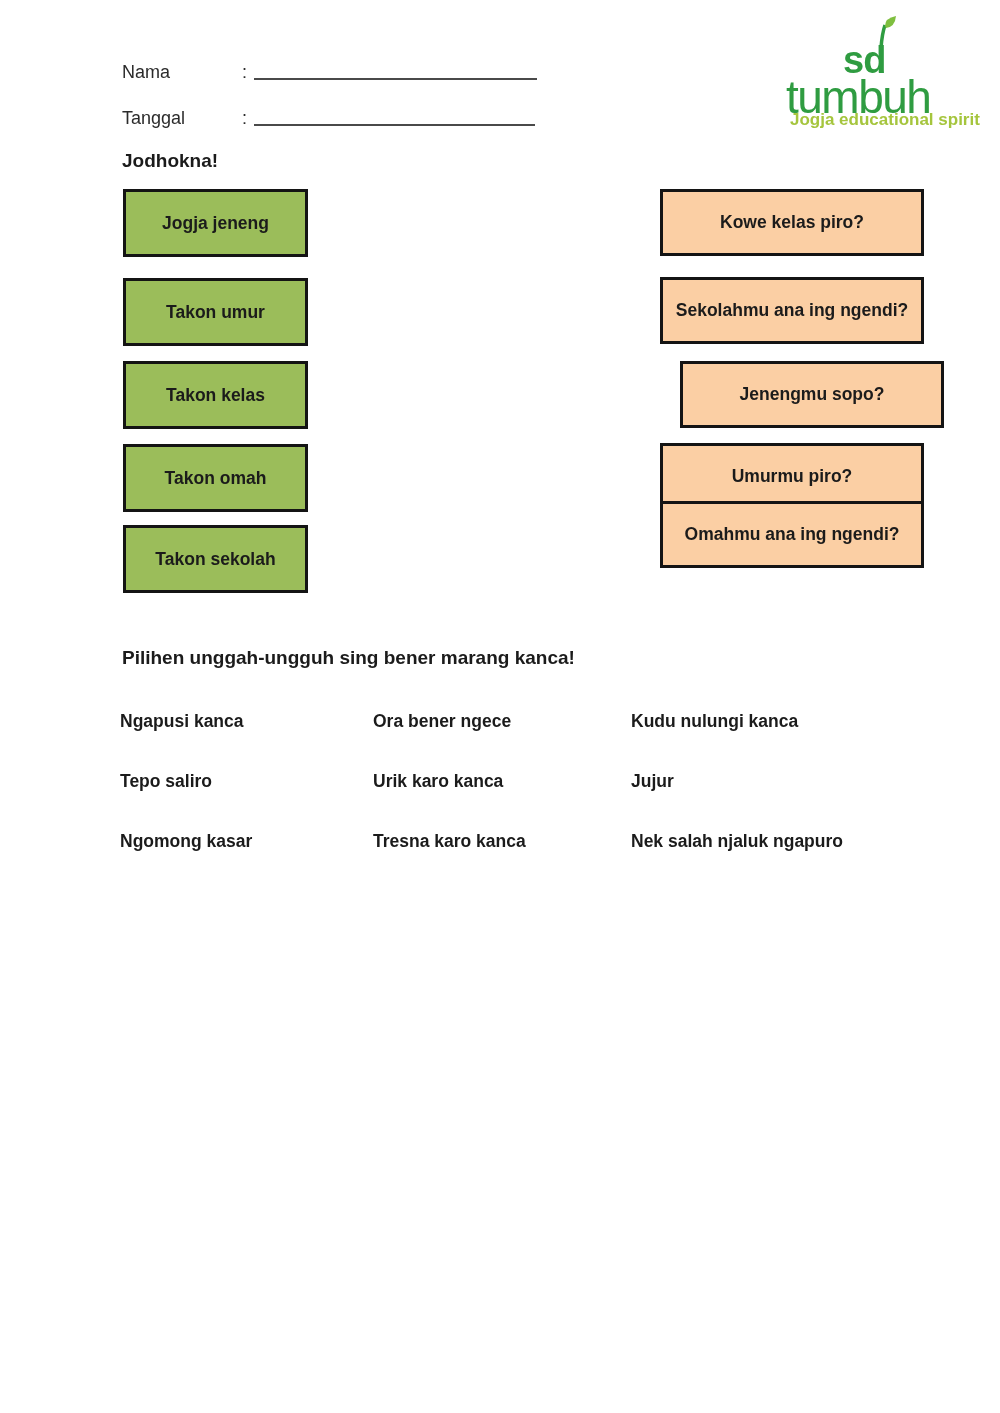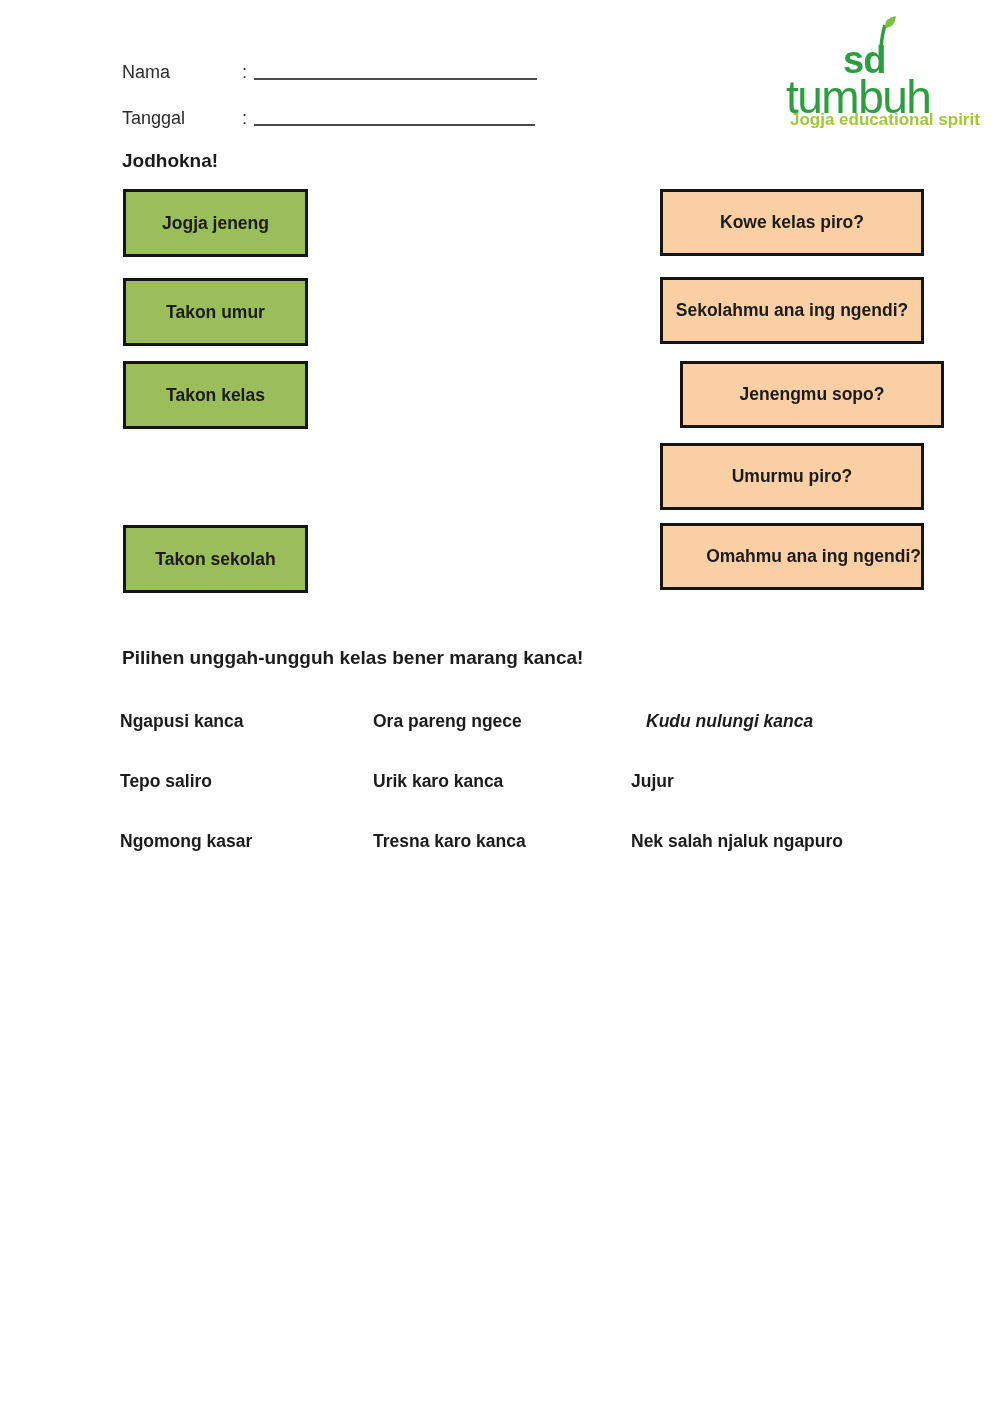--- a/index.html
+++ b/index.html
@@ -123,45 +123,48 @@
 
   <div class="abs match-box gbox" style="top:189px;">
     <span>Jogja jeneng</span>
   </div>
   <div class="abs match-box gbox" style="top:278px;">
     <span>Takon umur</span>
   </div>
   <div class="abs match-box gbox" style="top:361px;">
     <span>Takon kelas</span>
   </div>
+  <div class="abs match-box gbox" style="top:444px;">
+    <span>Takon omah</span>
+  </div>
   <div class="abs match-box gbox" style="top:525px;">
     <span>Takon sekolah</span>
   </div>
 
   <div class="abs match-box pbox" style="top:189px;">
     <span>Kowe kelas piro?</span>
   </div>
   <div class="abs match-box pbox" style="top:277px;">
     <span>Sekolahmu ana ing ngendi?</span>
   </div>
   <div class="abs match-box pbox" style="top:361px;margin-left:20px;">
     <span>Jenengmu sopo?</span>
   </div>
   <div class="abs match-box pbox" style="top:443px;">
     <span>Umurmu piro?</span>
   </div>
-  <div class="abs match-box pbox" style="top:523px;justify-content:flex-end;">
+  <div class="abs match-box pbox" style="top:501px;">
     <span>Omahmu ana ing ngendi?</span>
   </div>
 
-  <span class="abs section-title" style="left:122px; top:647px;">Pilihen unggah-ungguh kelas bener marang kanca!</span>
+  <span class="abs section-title" style="left:122px; top:647px;">Pilihen unggah-ungguh sing bener marang kanca!</span>
 
   <div class="abs word-cell" style="left:120px; top:711px;">Ngapusi kanca</div>
-  <div class="abs word-cell" style="left:373px; top:711px;">Ora pareng ngece</div>
-  <div class="abs word-cell" style="left:646px; top:711px;font-style:italic;">Kudu nulungi kanca</div>
+  <div class="abs word-cell" style="left:373px; top:711px;">Ora bener ngece</div>
+  <div class="abs word-cell" style="left:631px; top:711px;">Kudu nulungi kanca</div>
 
   <div class="abs word-cell" style="left:120px; top:771px;">Tepo saliro</div>
   <div class="abs word-cell" style="left:373px; top:771px;">Urik karo kanca</div>
   <div class="abs word-cell" style="left:631px; top:771px;">Jujur</div>
 
   <div class="abs word-cell" style="left:120px; top:831px;">Ngomong kasar</div>
   <div class="abs word-cell" style="left:373px; top:831px;">Tresna karo kanca</div>
   <div class="abs word-cell" style="left:631px; top:831px;">Nek salah njaluk ngapuro</div>
 
 </div>

